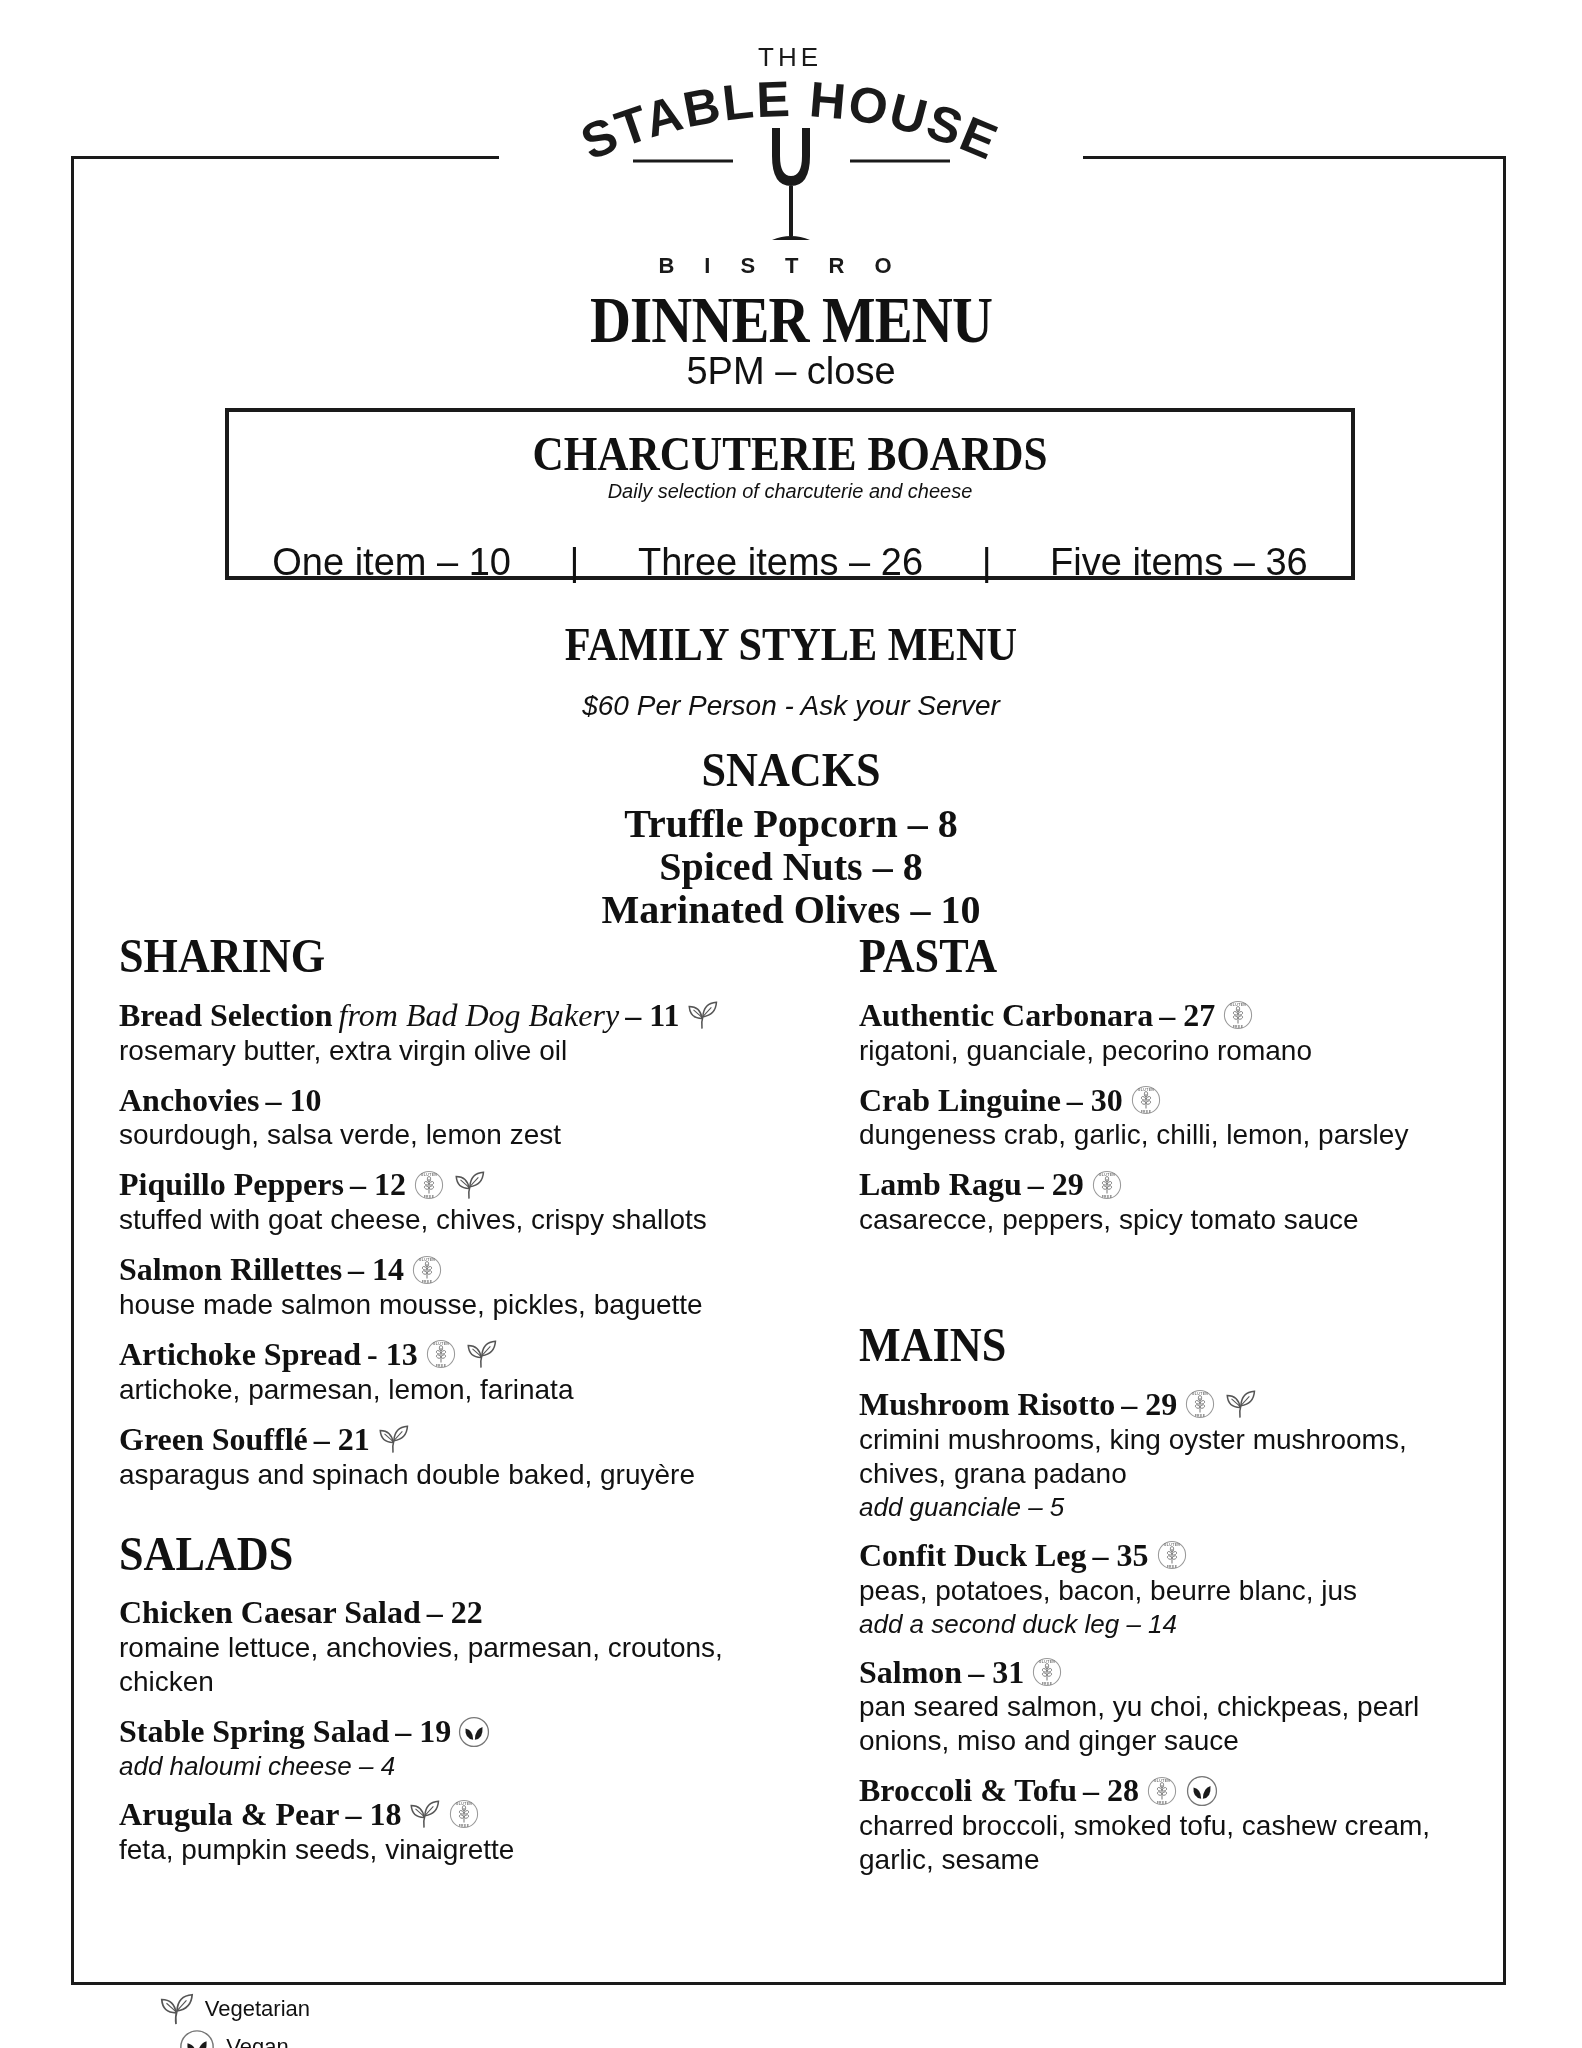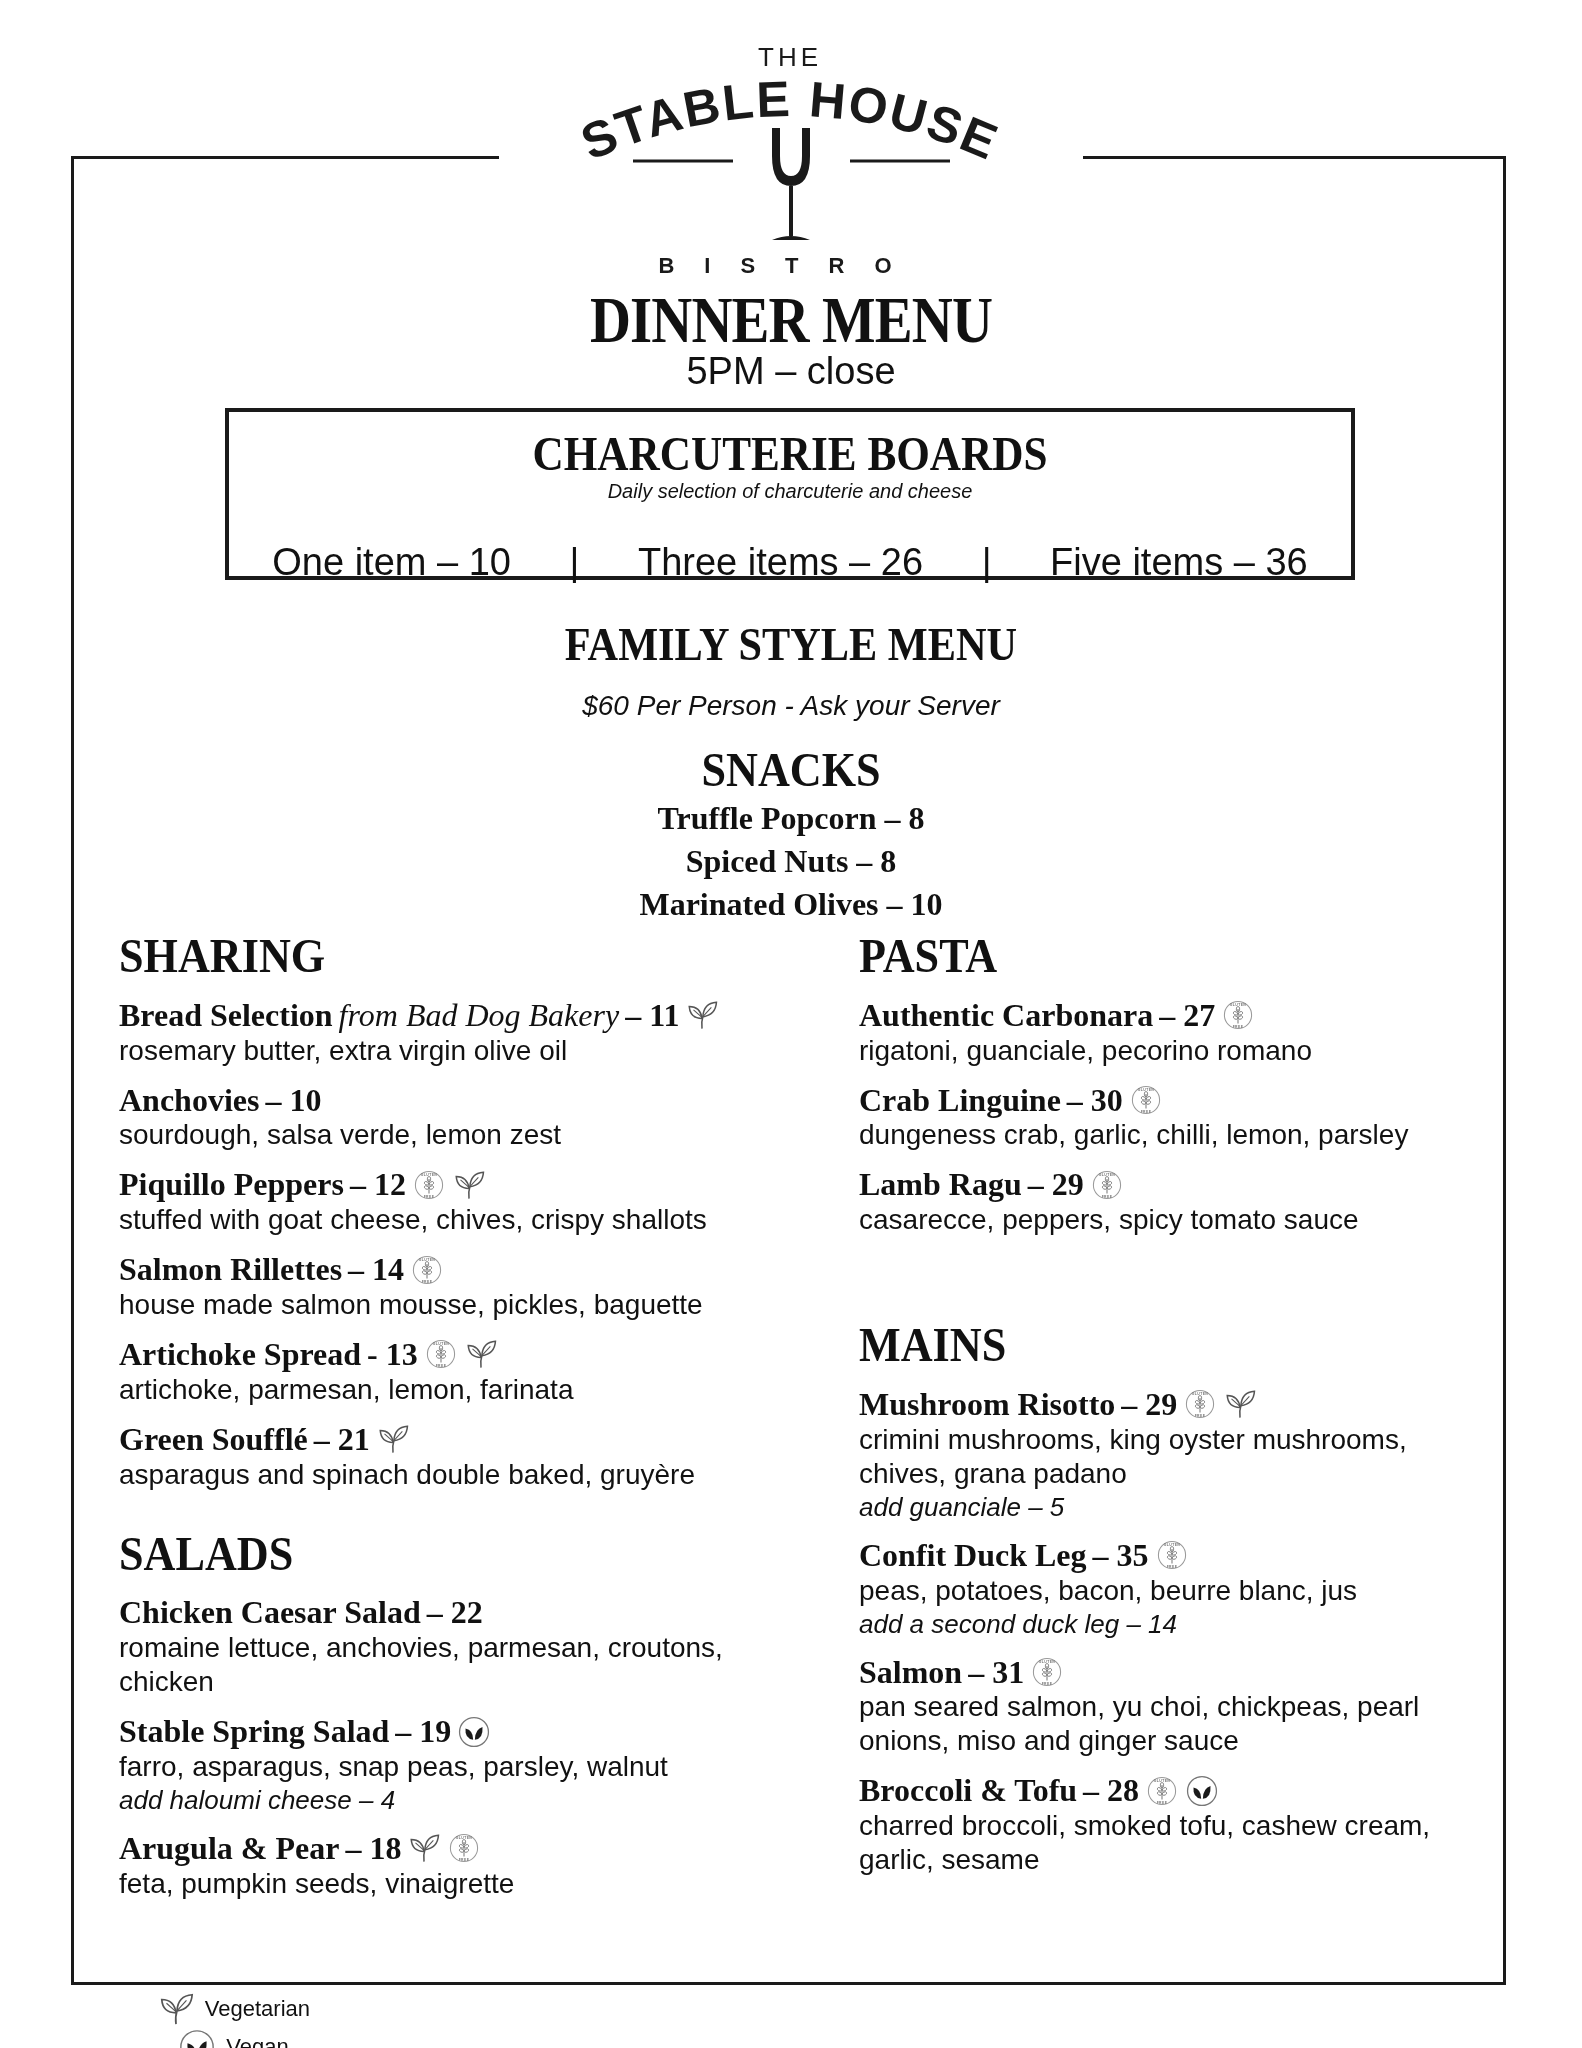--- a/index.html
+++ b/index.html
@@ -28,21 +28,21 @@
   .charc-title { position:absolute; left:0; right:0; top:14px; text-align:center; font-size:48px; font-weight:700; transform:scaleX(0.9); }
   .charc-sub { position:absolute; left:0; right:0; top:68px; text-align:center; font-size:20px; font-style:italic; }
   .charc-prices { position:absolute; left:0; right:0; top:113px; text-align:center; font-size:38px;margin-top:16px; }
   .charc-prices span { display:inline-block; }
   .sep { margin:0 48px; }
 
   .family { top:618px; font-size:46px; font-weight:700; transform:scaleX(0.92); }
   .family-sub { top:690px; font-size:28px; font-style:italic; }
 
   .snacks-h { top:742px; font-size:48px; font-weight:700; transform:scaleX(0.92); }
-  .snack { font-size:32px; font-weight:700; }
+  .snack { font-size:40px; font-weight:700; }
 
   
   .col { position:absolute; top:930px; }
   .col-left { left:119px; width:700px; }
   .col-right { left:859px; width:600px; }
 
   .section-h { font-size:48px; font-weight:700; margin:0; line-height:1.1; transform-origin:left; transform:scaleX(0.92); }
   .item { margin-top:14px; }
   .item-name { font-size:32px; font-weight:700; line-height:1.15; display:flex; align-items:center; gap:6px; }
   .item-name em { font-weight:400; font-style:italic; }
@@ -232,21 +232,20 @@
         <div class="item">
           <div class="item-name serif">
             <span>Stable Spring Salad</span>
             <span>– 19</span>
             <span class="ico"><svg viewBox="0 0 40 40">
                 <circle cx="20" cy="20" r="17" fill="none" stroke="#777" stroke-width="1.5"></circle>
                 <path d="M19 29 Q9 28 10 16 Q19 18 19 29 Z" fill="#1a1a1a"></path>
                 <path d="M21 29 Q31 28 30 14 Q21 17 21 29 Z" fill="#1a1a1a"></path>
               </svg></span>
           </div>
-          <div class="item-desc sans">farro, asparagus, snap peas, parsley, walnut</div>
           <div class="item-add sans">add haloumi cheese – 4</div>
         </div>
         <div class="item">
           <div class="item-name serif">
             <span>Arugula &amp; Pear</span>
             <span>– 18</span>
             <span class="ico"><svg viewBox="0 0 40 40">
                 <path d="M20 36 Q19 28 21 22" fill="none" stroke="#555" stroke-width="1.8"></path>
                 <path d="M20 24 Q6 24 5 10 Q18 10 20 24 Z" fill="none" stroke="#555" stroke-width="1.8"></path>
                 <path d="M21 22 Q22 6 37 5 Q36 20 21 22 Z" fill="none" stroke="#555" stroke-width="1.8"></path>

